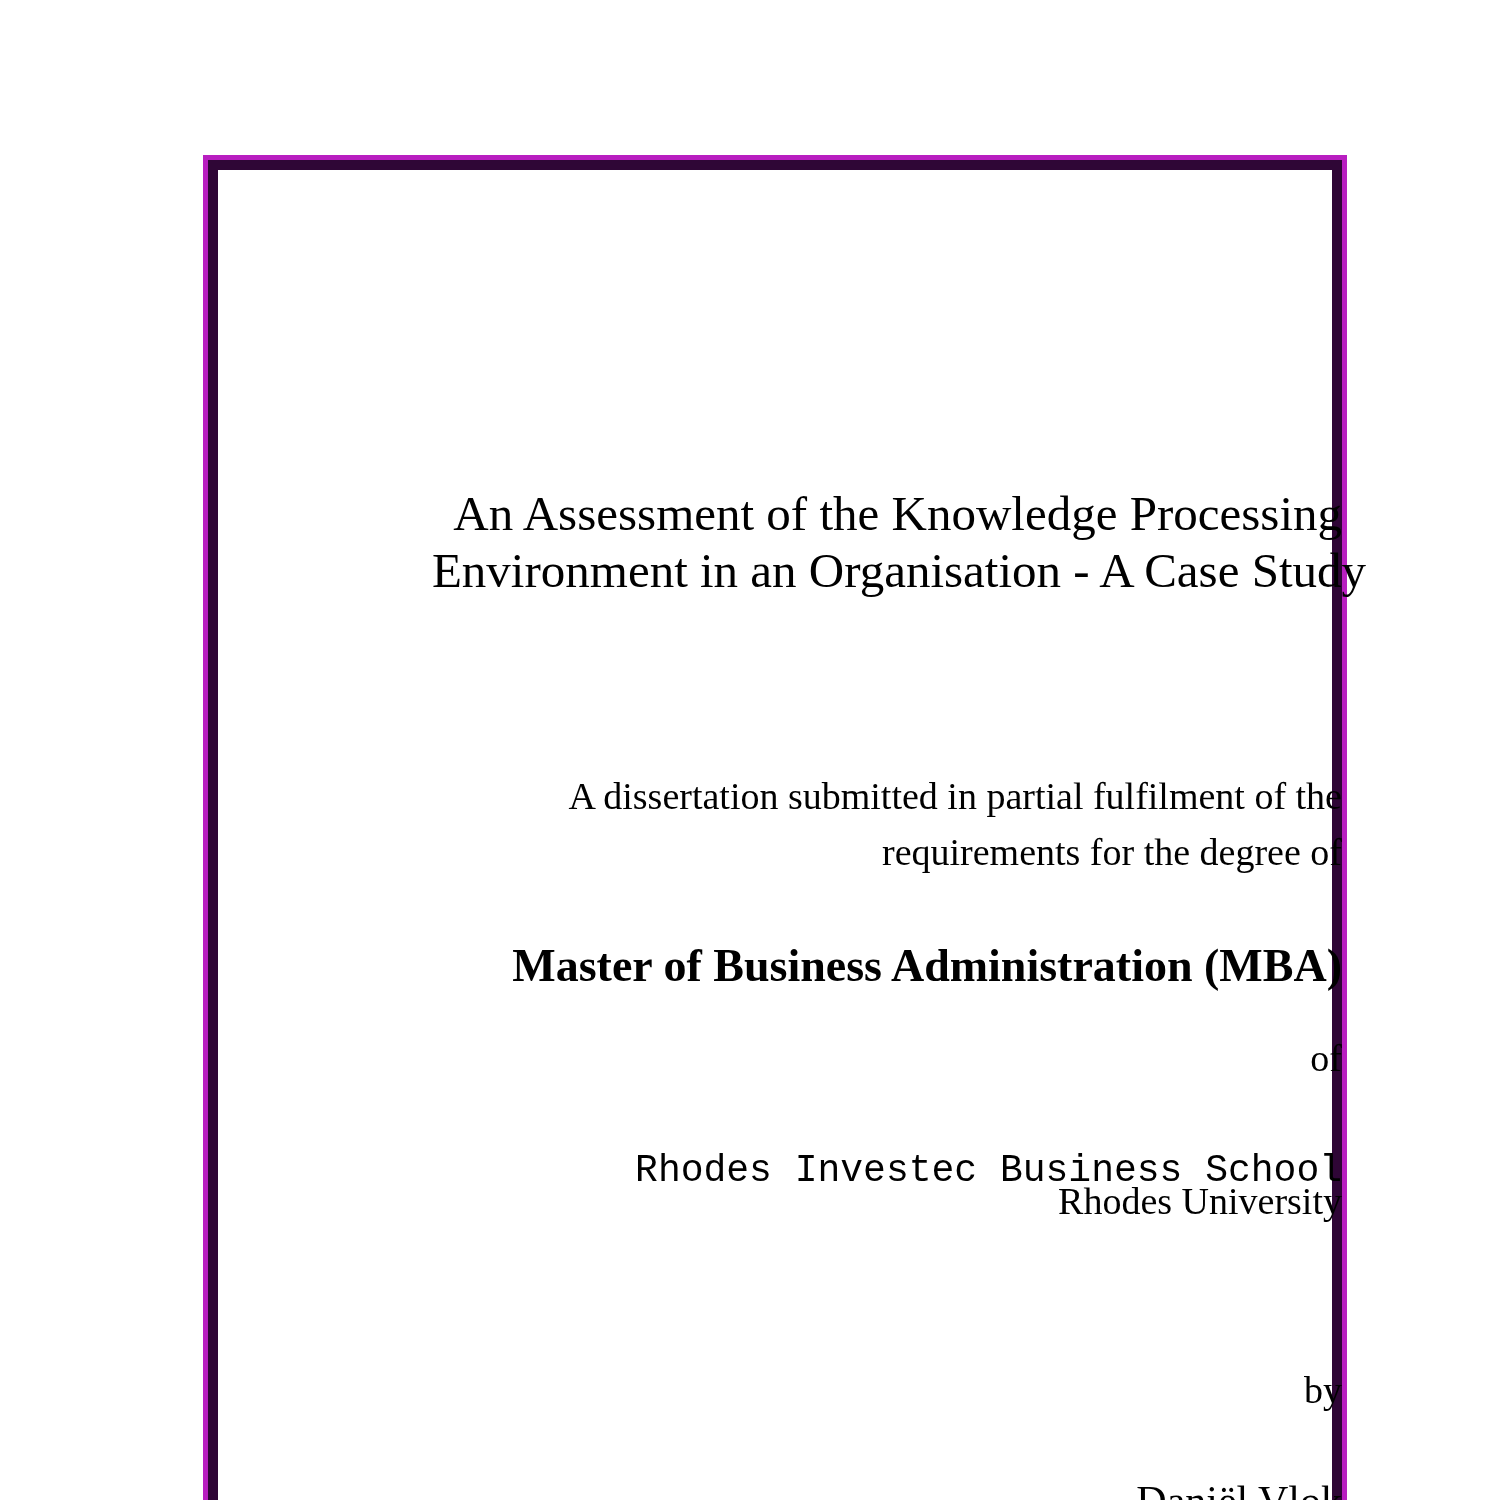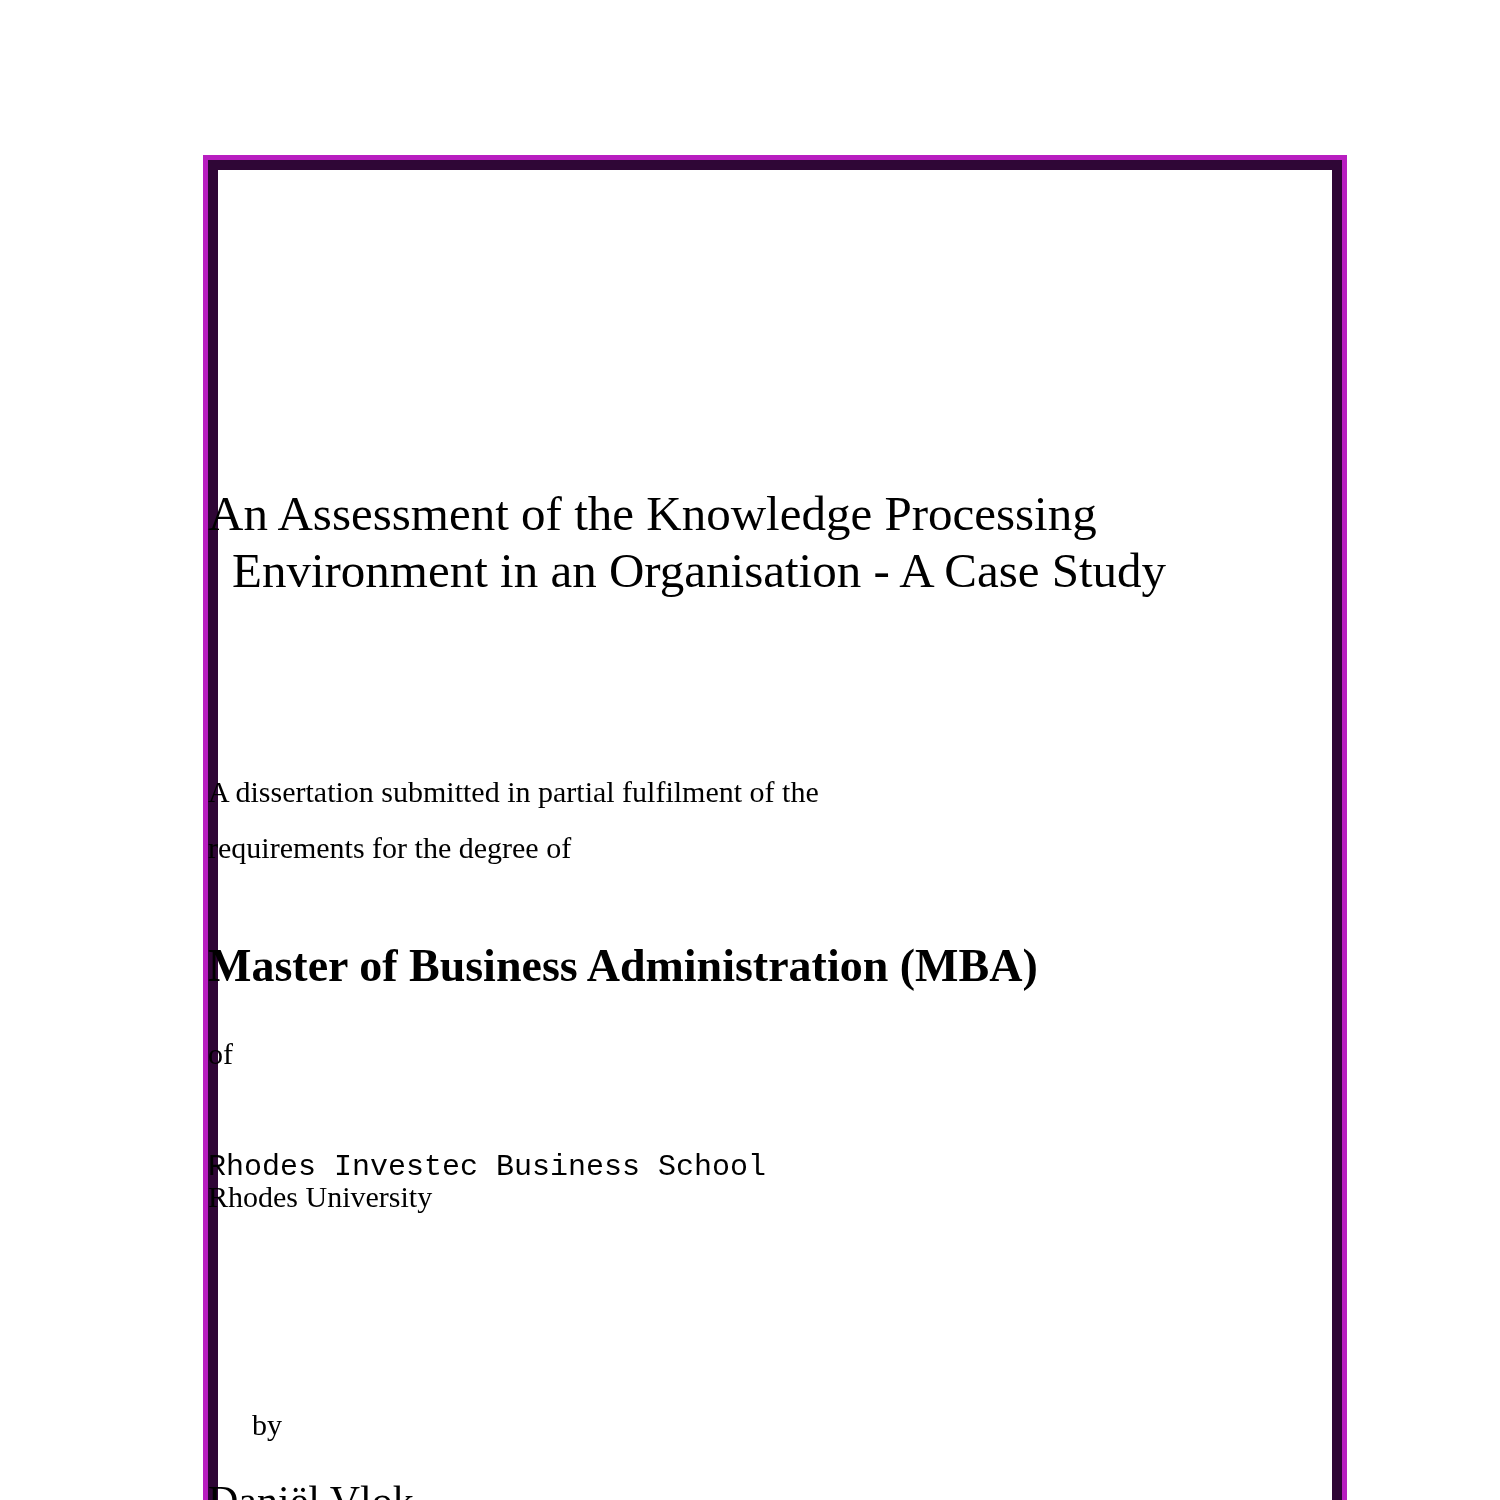--- a/index.html
+++ b/index.html
@@ -31,29 +31,29 @@
       width: 1134px;
       height: 1390px;
       box-sizing: border-box;
       border: 10px solid #2f0636;
       background: #ffffff;
     }
     .line {
       position: absolute;
       left: 208px;
       width: 1134px;
-      text-align: left;
+      text-align: right;
       white-space: nowrap;
       line-height: 1;
     }
     .title {
       font-size: 49px;
     }
     .body-text {
-      font-size: 30px;
+      font-size: 38px;
     }
     .degree {
       font-size: 46px;
       font-weight: bold;
     }
     .author {
       font-size: 42px;
     }
   </style>
 </head>
@@ -68,15 +68,15 @@
 <div class="line body-text" style="top:777px;">A dissertation submitted in partial fulfilment of the</div>
 <div class="line body-text" style="top:833px;">requirements for the degree of</div>
 
 <div class="line degree" style="top:943px;">Master of Business Administration (MBA)</div>
 
 <div class="line body-text" style="top:1039px;">of</div>
 
 <div class="line body-text" style="top:1152px;font-family:Liberation Mono, monospace;">Rhodes Investec Business School</div>
 <div class="line body-text" style="top:1182px;">Rhodes University</div>
 
-<div class="line body-text" style="top:1410px;margin-left:44px;">by</div>
+<div class="line body-text" style="top:1371px;">by</div>
 
 <div class="line author" style="top:1480px;">Daniël Vlok</div>
 
 </body></html>

